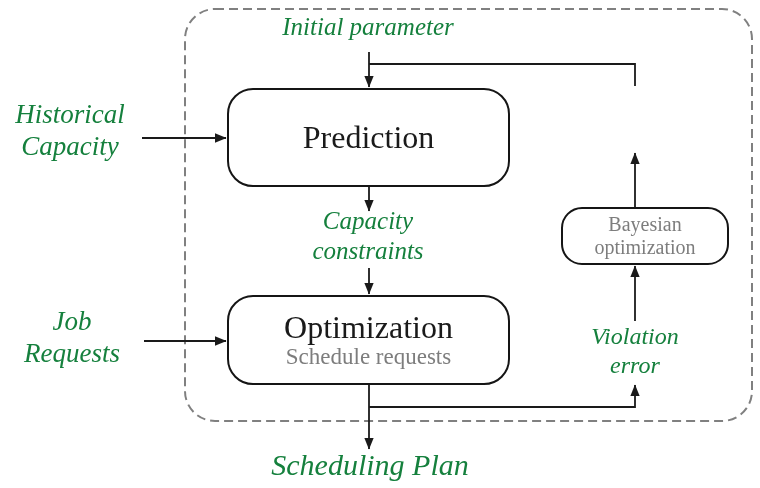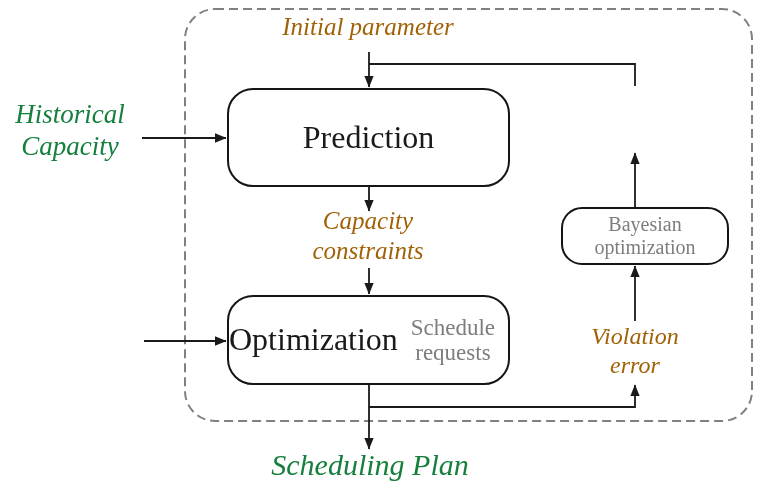--- a/index.html
+++ b/index.html
@@ -8,38 +8,39 @@
 
   .stage { position: absolute; left: 0; top: 0; width: 760px; height: 488px; }
 
   svg.wires { position: absolute; left: 0; top: 0; width: 760px; height: 488px; }
 
   .node {
     position: absolute;
     background: #ffffff;
     border: 2.5px solid #151515;
     display: flex;
+    flex-direction: column;
     align-items: center;
     justify-content: center;
     text-align: center;
   }
   .node-prediction   { left: 227px; top:  88px; width: 283px; height: 99px; border-radius: 26px; }
   .node-optimization { left: 227px; top: 295px; width: 283px; height: 90px; border-radius: 26px; }
   .node-bayesian     { left: 552px; top: 207px; width: 168px; height: 58px; border-radius: 21px; border-width: 2px; margin-left: 9px; }
 
   .node-title    { font-size: 32px; color: #1a1a1a; line-height: 1.05; }
   .node-subtitle { font-size: 23px; color: #7d7d7d; line-height: 1.1; }
   .node-gray     { font-size: 20px; color: #7d7d7d; line-height: 1.15; white-space: pre-line; }
 
   .lbl {
     position: absolute;
     text-align: center;
     white-space: pre-line;
   }
-  .lbl-gray  { color: #a16207; font-style: italic; }
+  .lbl-gray  { color: #15803d; font-style: italic; }
   .lbl-black { color: #15803d; font-style: italic; }
 
   .lbl-initial    { left: 258px; top:  13px; width: 220px; font-size: 25px; line-height: 1.15; }
   .lbl-updated    { left: 573px; top:  88px; width: 124px; font-size: 24px; line-height: 1.2;  }
   .lbl-capacity   { left: 293px; top: 206px; width: 150px; font-size: 25px; line-height: 1.18; }
   .lbl-violation  { left: 573px; top: 322px; width: 124px; font-size: 24px; line-height: 1.2;  }
   .lbl-historical { left:   0px; top:  99px; width: 140px; font-size: 27px; line-height: 1.17; }
   .lbl-job        { left:   2px; top: 306px; width: 140px; font-size: 27px; line-height: 1.17; }
   .lbl-plan       { left: 250px; top: 448px; width: 240px; font-size: 30px; line-height: 1.1; font-style: italic;  }
 </style>
@@ -97,16 +98,18 @@
 
   <div class="lbl lbl-gray lbl-capacity">Capacity
 constraints</div>
 
   <div class="lbl lbl-gray lbl-violation">Violation
 error</div>
 
   <div class="lbl lbl-black lbl-historical">Historical
 Capacity</div>
 
+  <div class="lbl lbl-black lbl-job">Job
+Requests</div>
 
   <div class="lbl lbl-black lbl-plan">Scheduling Plan</div>
 
 </div>
 
 </body></html>

